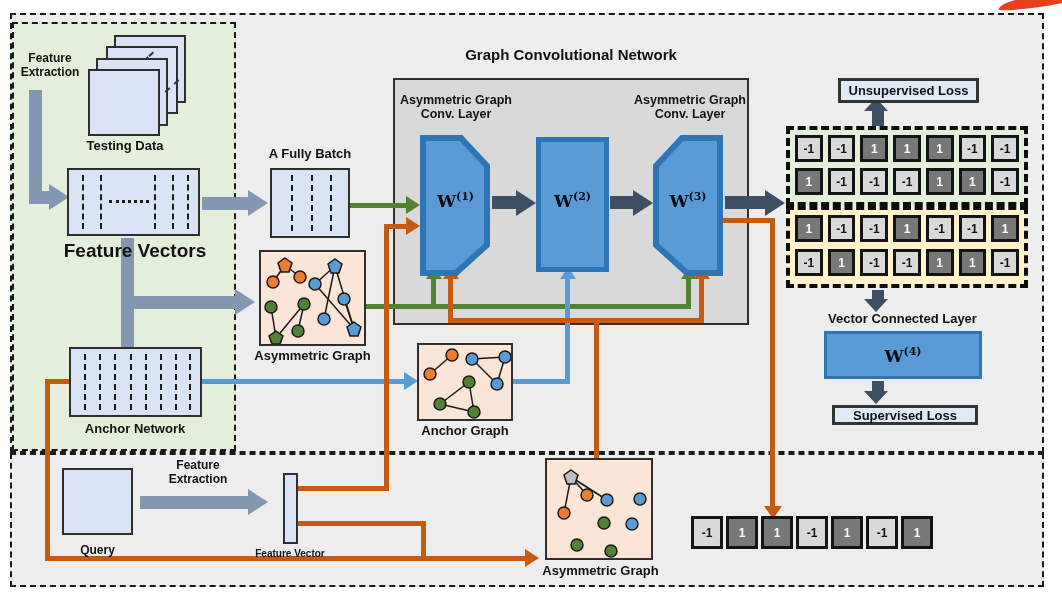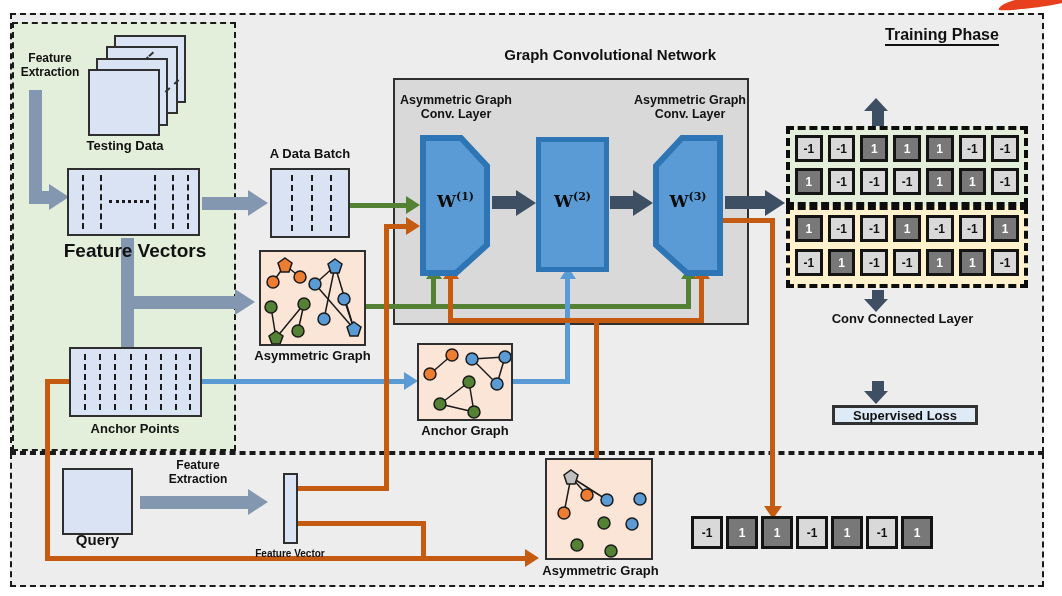--- a/index.html
+++ b/index.html
@@ -47,21 +47,21 @@
 
 <div class="canvas">
 
   <div class="region" style="left:10px;top:13px;width:1034px;height:440px;"></div>
   <div class="region" style="left:10px;top:453px;width:1034px;height:134px;"></div>
   <div class="green-panel" style="left:12px;top:22px;width:224px;height:429px;"></div>
 
   <div class="swoosh" style="left:998px;top:-3px;width:66px;height:11px;"></div>
 
   <div class="gcnbox" style="left:393px;top:78px;width:356px;height:247px;"></div>
-  <div class="lbl" style="left:426px;top:46px;width:290px;font-size:15px;text-align:right;">Graph Convolutional Network</div>
+  <div class="lbl" style="left:426px;top:46px;width:290px;font-size:15px;">Graph Convolutional Network</div>
 
   <div class="sh gray" style="left:29px;top:90px;width:13px;height:105px;"></div>
   <div class="sh gray" style="left:29px;top:191px;width:22px;height:13px;"></div>
   <div class="ah ah-r lg gray" style="left:49px;top:184px;"></div>
 
   <div class="sh gray" style="left:202px;top:197px;width:48px;height:13px;"></div>
   <div class="ah ah-r lg gray" style="left:248px;top:190px;"></div>
 
   <div class="sh gray" style="left:121px;top:238px;width:13px;height:109px;"></div>
   <div class="sh gray" style="left:130px;top:296px;width:107px;height:13px;"></div>
@@ -144,23 +144,23 @@
   <div class="databox" style="left:69px;top:347px;width:133px;height:70px;">
     <div class="dashline" style="left:13px;top:5px;height:56px;"></div>
     <div class="dashline" style="left:28px;top:5px;height:56px;"></div>
     <div class="dashline" style="left:43px;top:5px;height:56px;"></div>
     <div class="dashline" style="left:59px;top:5px;height:56px;"></div>
     <div class="dashline" style="left:74px;top:5px;height:56px;"></div>
     <div class="dashline" style="left:89px;top:5px;height:56px;"></div>
     <div class="dashline" style="left:104px;top:5px;height:56px;"></div>
     <div class="dashline" style="left:118px;top:5px;height:56px;"></div>
   </div>
-  <div class="lbl" style="left:60px;top:422px;width:150px;font-size:13px;">Anchor Points</div>
-
-  <div class="lbl" style="left:245px;top:147px;width:130px;font-size:13px;">A Data Batch</div>
+  <div class="lbl" style="left:60px;top:422px;width:150px;font-size:13px;">Anchor Network</div>
+
+  <div class="lbl" style="left:245px;top:147px;width:130px;font-size:13px;">A Fully Batch</div>
   <div class="databox" style="left:270px;top:168px;width:80px;height:70px;">
     <div class="dashline" style="left:19px;top:5px;height:56px;"></div>
     <div class="dashline" style="left:39px;top:5px;height:56px;"></div>
     <div class="dashline" style="left:58px;top:5px;height:56px;"></div>
   </div>
 
   <div class="peachbox" style="left:259px;top:250px;width:107px;height:96px;">
     <svg width="103" height="92">
       <g stroke="#1a1a1a" stroke-width="1.5">
         <line x1="24" y1="13" x2="12" y2="30"></line>
@@ -232,24 +232,22 @@
     <span>W</span><sup>(2)</sup>
   </div>
 
   <svg style="position:absolute;left:653px;top:135px;" width="70" height="141">
     <polygon points="29,3 67,3 67,138 34,138 3,110 3,31" fill="#5B9BD5" stroke="#2E75B6" stroke-width="6"></polygon>
   </svg>
   <div class="wlabel" style="left:656px;top:190px;width:64px;">
     <span>W</span><sup>(3)</sup>
   </div>
 
-  <div class="phase-title" style="left:842px;top:26px;width:200px;">
-    <span>Training Phase</span>
-  </div>
-
+
+  <div class="lossbox" style="left:838px;top:78px;width:141px;height:25px;">Unsupervised Loss</div>
 
   <div class="matrixwrap" style="left:786px;top:126px;width:242px;height:80px;background:#E3EFDA;">
       <div class="cell">-1</div>
       <div class="cell">-1</div>
       <div class="cell pos">1</div>
       <div class="cell pos">1</div>
       <div class="cell pos">1</div>
       <div class="cell">-1</div>
       <div class="cell">-1</div>
       <div class="cell pos">1</div>
@@ -270,26 +268,31 @@
       <div class="cell pos">1</div>
       <div class="cell">-1</div>
       <div class="cell pos">1</div>
       <div class="cell">-1</div>
       <div class="cell">-1</div>
       <div class="cell pos">1</div>
       <div class="cell pos">1</div>
       <div class="cell">-1</div>
     </div>
 
-  <div class="lbl" style="left:820px;top:312px;width:165px;font-size:13px;">Conv Connected Layer</div>
+  <div class="lbl" style="left:820px;top:312px;width:165px;font-size:13px;">Vector Connected Layer</div>
+  <div class="w4box" style="left:824px;top:331px;width:158px;height:48px;">
+    <span class="wlabel" style="position:static;">
+      <span>W</span><sup>(4)</sup>
+    </span>
+  </div>
   <div class="lossbox" style="left:832px;top:405px;width:146px;height:20px;">Supervised Loss</div>
 
 
   <div class="databox" style="left:62px;top:468px;width:71px;height:67px;"></div>
-  <div class="lbl" style="left:55px;top:531px;width:85px;font-size:15px;">Query</div>
+  <div class="lbl" style="left:55px;top:544px;width:85px;font-size:12px;">Query</div>
 
   <div class="lbl" style="left:150px;top:459px;width:96px;font-size:12px;">Feature Extraction</div>
 
   <div class="databox" style="left:283px;top:473px;width:15px;height:71px;"></div>
   <div class="lbl" style="left:230px;top:548px;width:120px;font-size:10px;">Feature Vector</div>
 
   <div class="peachbox" style="left:545px;top:458px;width:108px;height:102px;">
     <svg width="104" height="98">
       <g stroke="#1a1a1a" stroke-width="1.5">
         <line x1="24" y1="17" x2="40" y2="35"></line>

